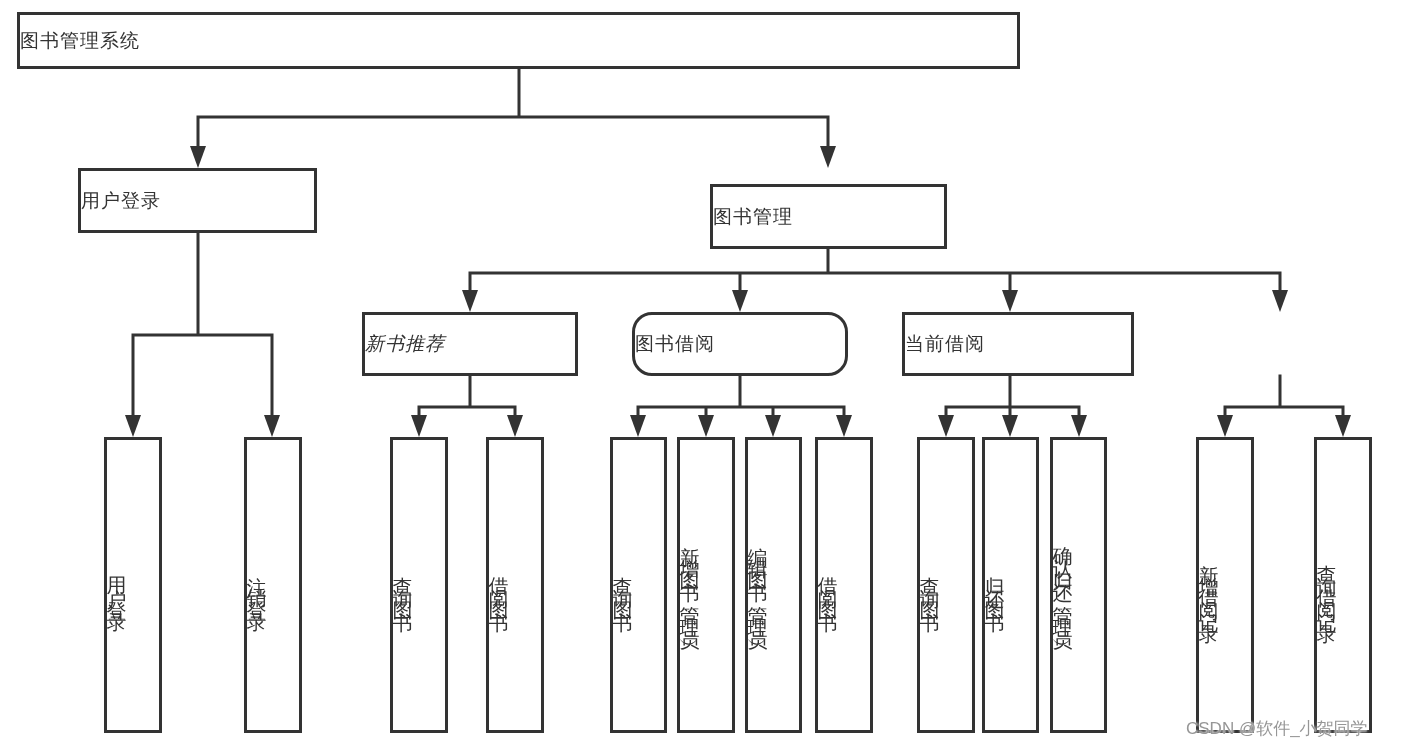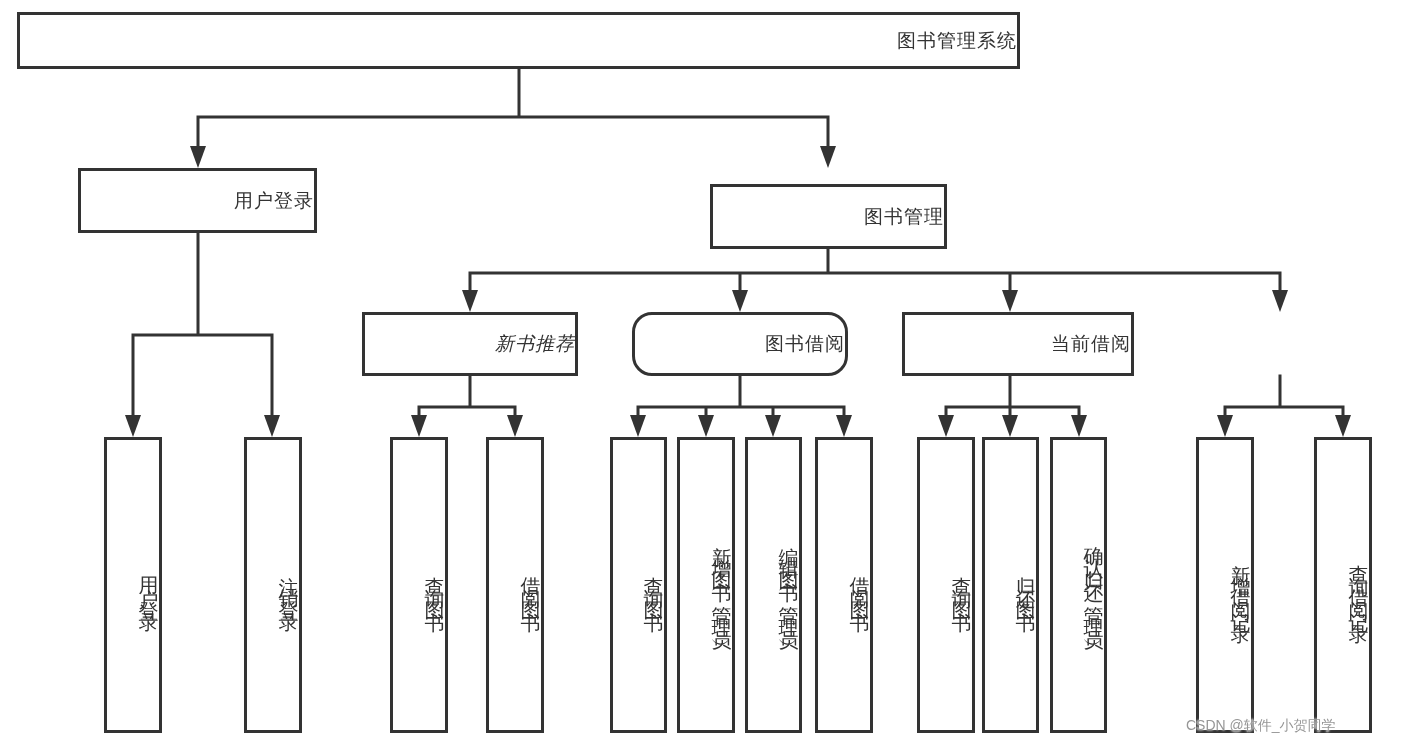--- a/index.html
+++ b/index.html
@@ -17,21 +17,21 @@
     width: 1405px; height: 747px;
     z-index: 1;
   }
   .box {
     position: absolute;
     box-sizing: border-box;
     border: 3px solid #333333;
     background: #ffffff;
     display: flex;
     align-items: center;
-    justify-content: flex-end;
+    justify-content: flex-start;
     color: #333333;
     z-index: 2;
   }
   .hlabel {
     font-size: 19px;
     letter-spacing: 1px;
     white-space: nowrap;
   }
   .vtext {
     writing-mode: vertical-rl;
@@ -60,21 +60,21 @@
   #lf-7  { left: 815px;  width: 58px; }
   #lf-8  { left: 917px;  width: 58px; }
   #lf-9  { left: 982px;  width: 57px; }
   #lf-10 { left: 1050px; width: 57px; }
   #lf-11 { left: 1196px; width: 58px; }
   #lf-12 { left: 1314px; width: 58px; }
   .watermark {
     position: absolute;
     left: 1186px;
     top: 717px;
-    font-size: 14px;
+    font-size: 17px;
     color: #969696;
     white-space: nowrap;
     text-shadow: 0 0 2px #ffffff, 0 0 3px #ffffff;
     z-index: 5;
   }
 </style>
 </head>
 <body>
 
 <div class="stage">

